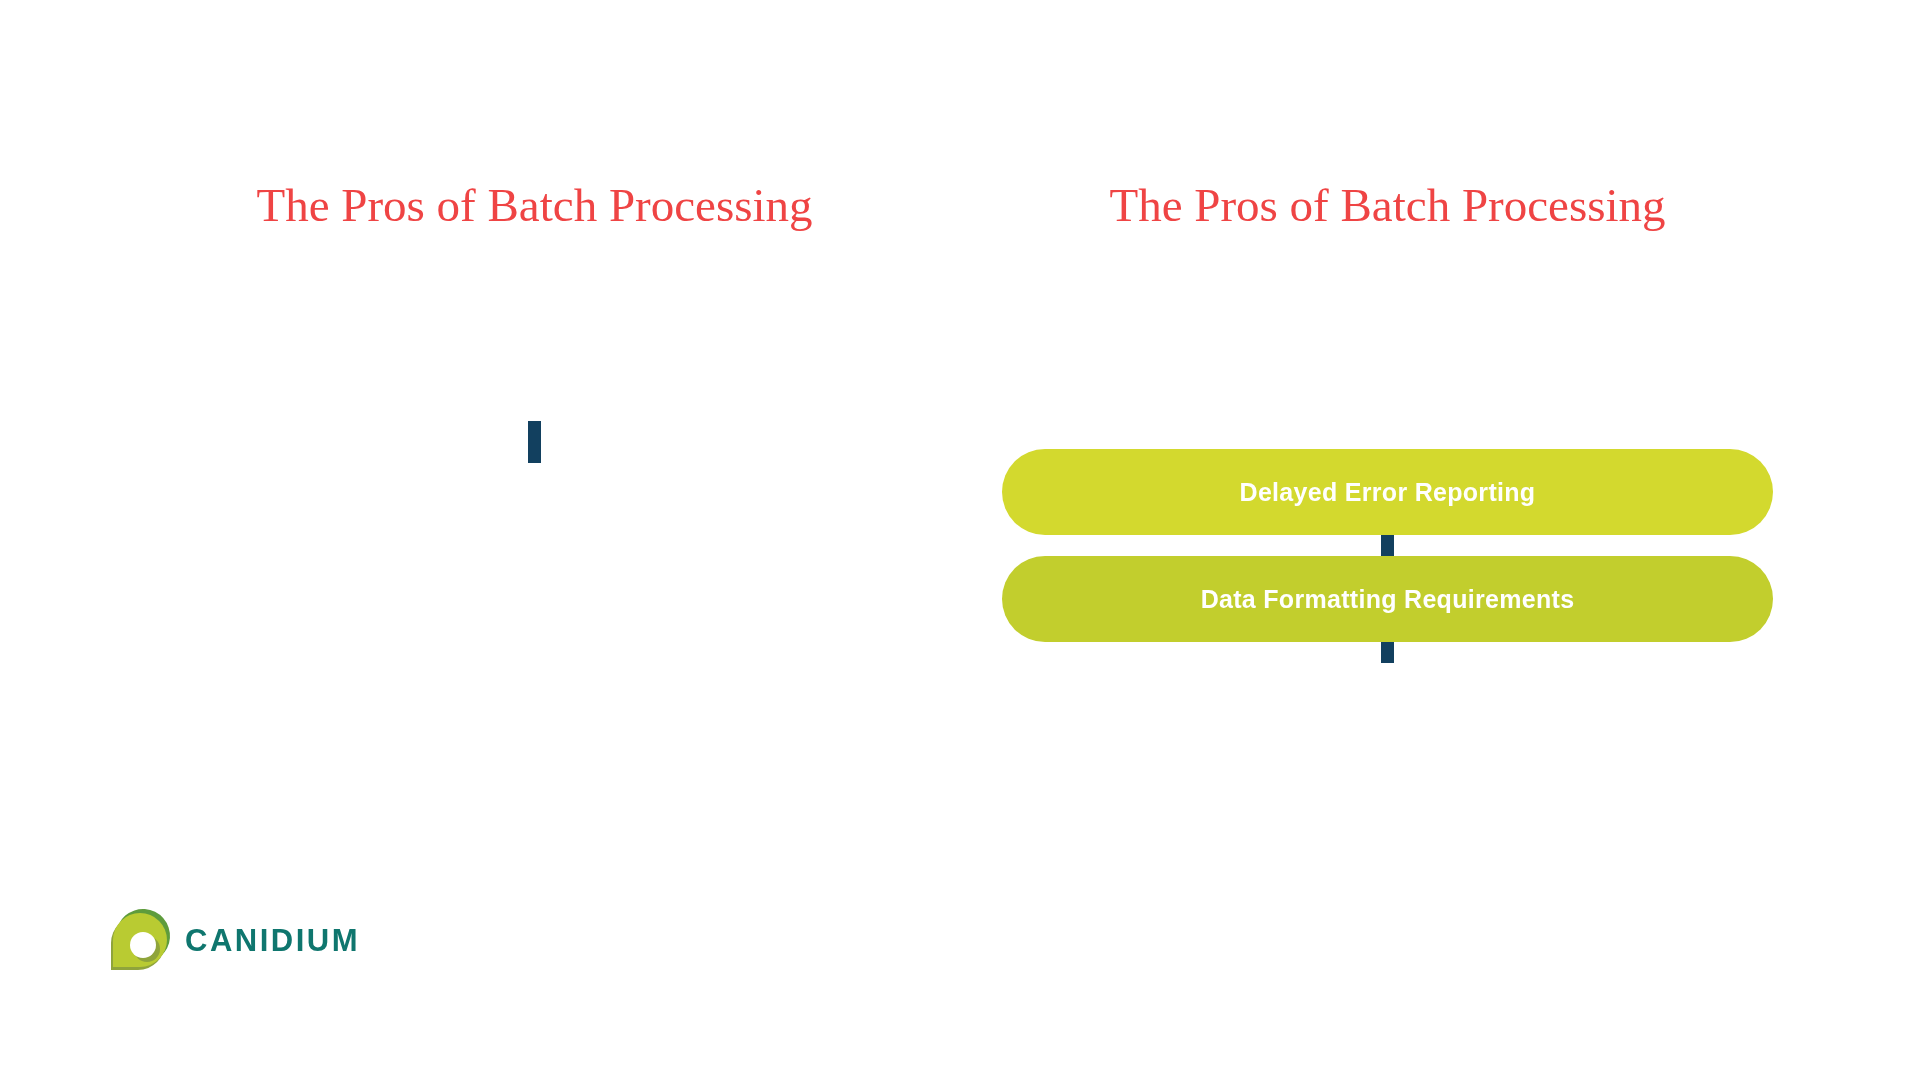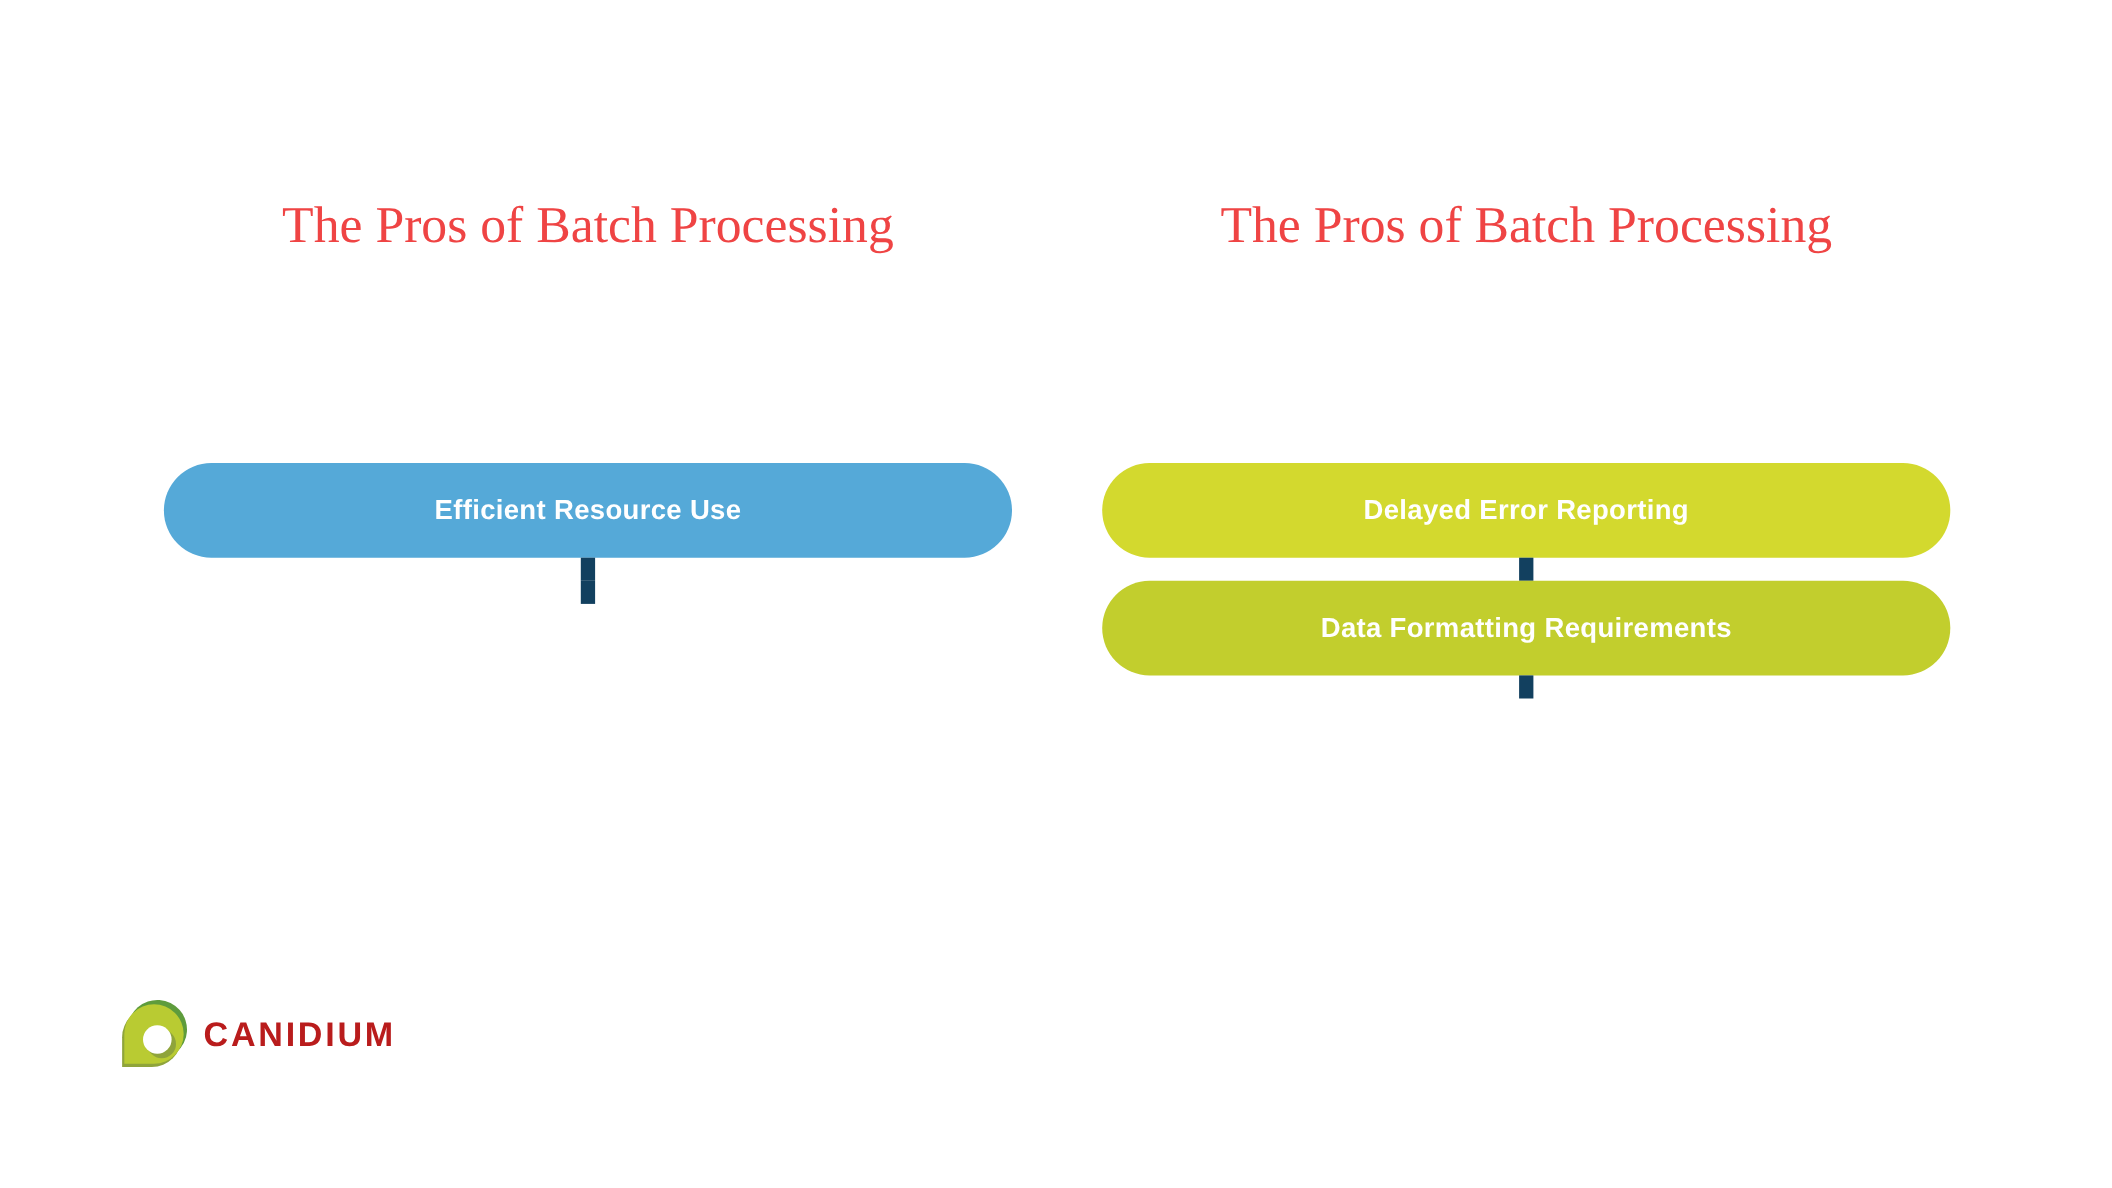--- a/index.html
+++ b/index.html
@@ -97,46 +97,43 @@
   }
 </style>
 </head>
 <body>
 
 <div class="canvas">
 
   <section class="column pros">
     <h2 class="col-title">The Pros of Batch Processing</h2>
     <div class="stack">
-      <div class="pill" style="background-color: rgb(85, 169, 216);">
-        <span class="pill-label">Efficient Resource Use</span>
-      </div>
       <div class="connector" style="background-color: rgb(18, 64, 95);"></div>
       <div class="connector" style="background-color: rgb(18, 64, 95);"></div>
     </div>
   </section>
 
   <section class="column cons">
     <h2 class="col-title">The Pros of Batch Processing</h2>
     <div class="stack">
-      <div class="pill" style="background-color: rgb(211, 217, 46);">
+      <div class="pill" style="background-color: rgb(211, 217, 46); margin-top: 28px;">
         <span class="pill-label">Delayed Error Reporting</span>
       </div>
       <div class="connector" style="background-color: rgb(18, 64, 95);"></div>
       <div class="pill" style="background-color: rgb(194, 206, 45);">
         <span class="pill-label">Data Formatting Requirements</span>
       </div>
       <div class="connector" style="background-color: rgb(18, 64, 95);"></div>
     </div>
   </section>
 
   <footer class="logo">
     <span class="logo-icon">
       <span class="drop back-dark" style="background-color: rgb(94, 156, 60);"></span>
       <span class="drop back-olive" style="background-color: rgb(143, 164, 59);"></span>
       <span class="drop main" style="background-color: rgb(185, 203, 50);">
         <span class="drop-hole"></span>
       </span>
     </span>
-    <span class="logo-text" style="color: #b91c1c;">CANIDIUM</span>
+    <span class="logo-text" style="color: #0f766e;">CANIDIUM</span>
   </footer>
 
 </div>
 
 </body></html>

